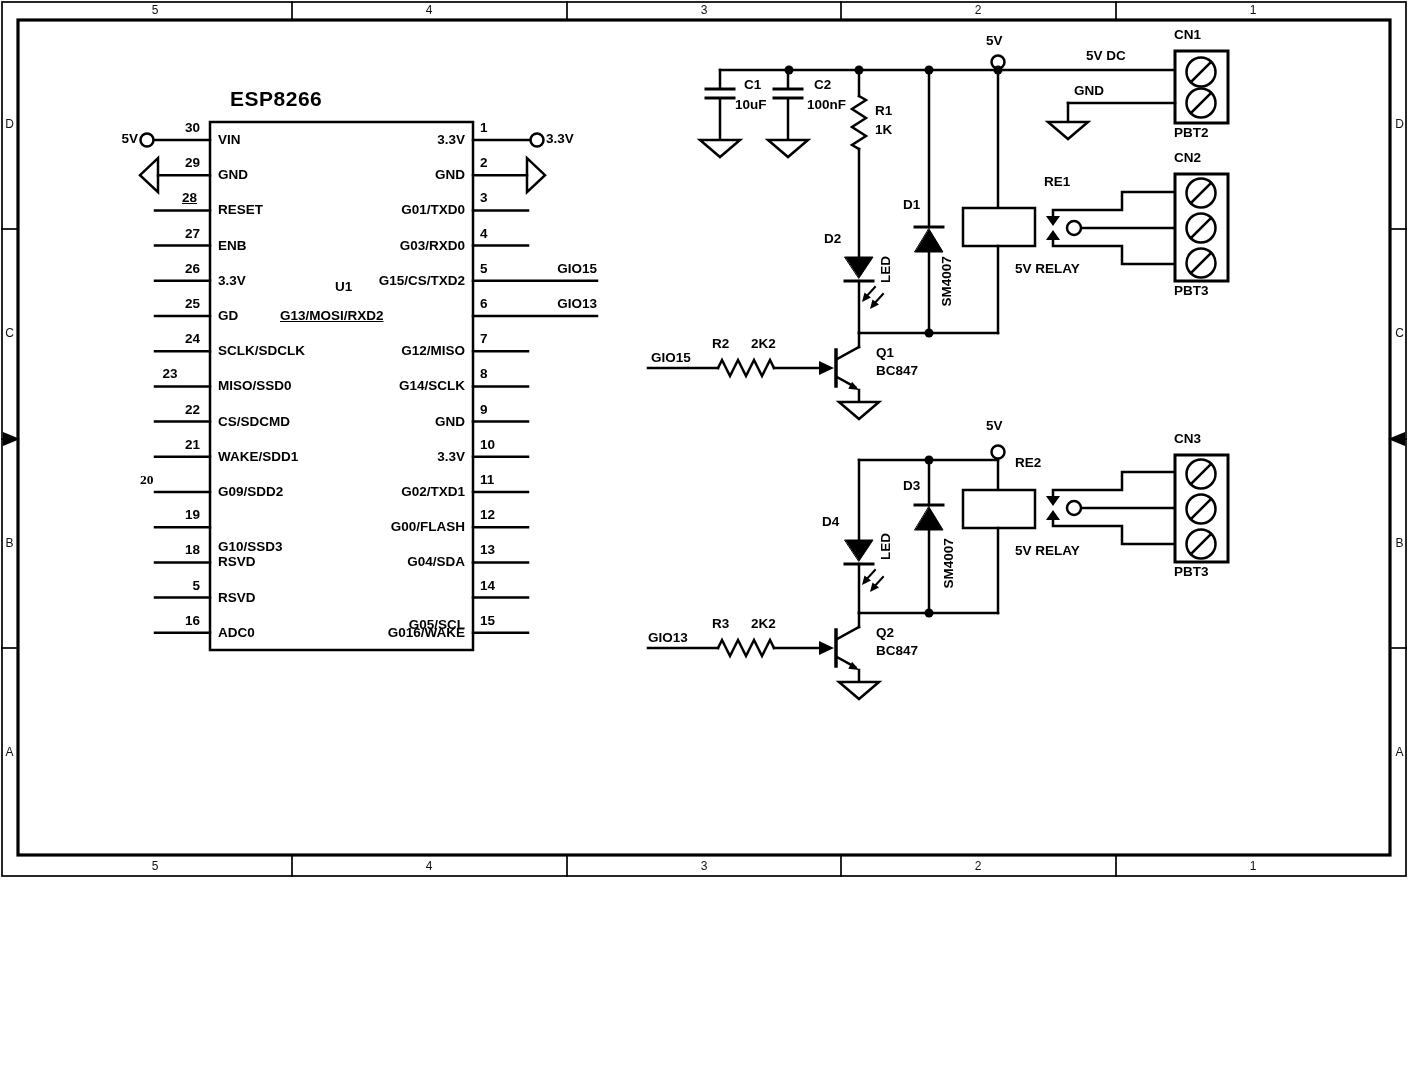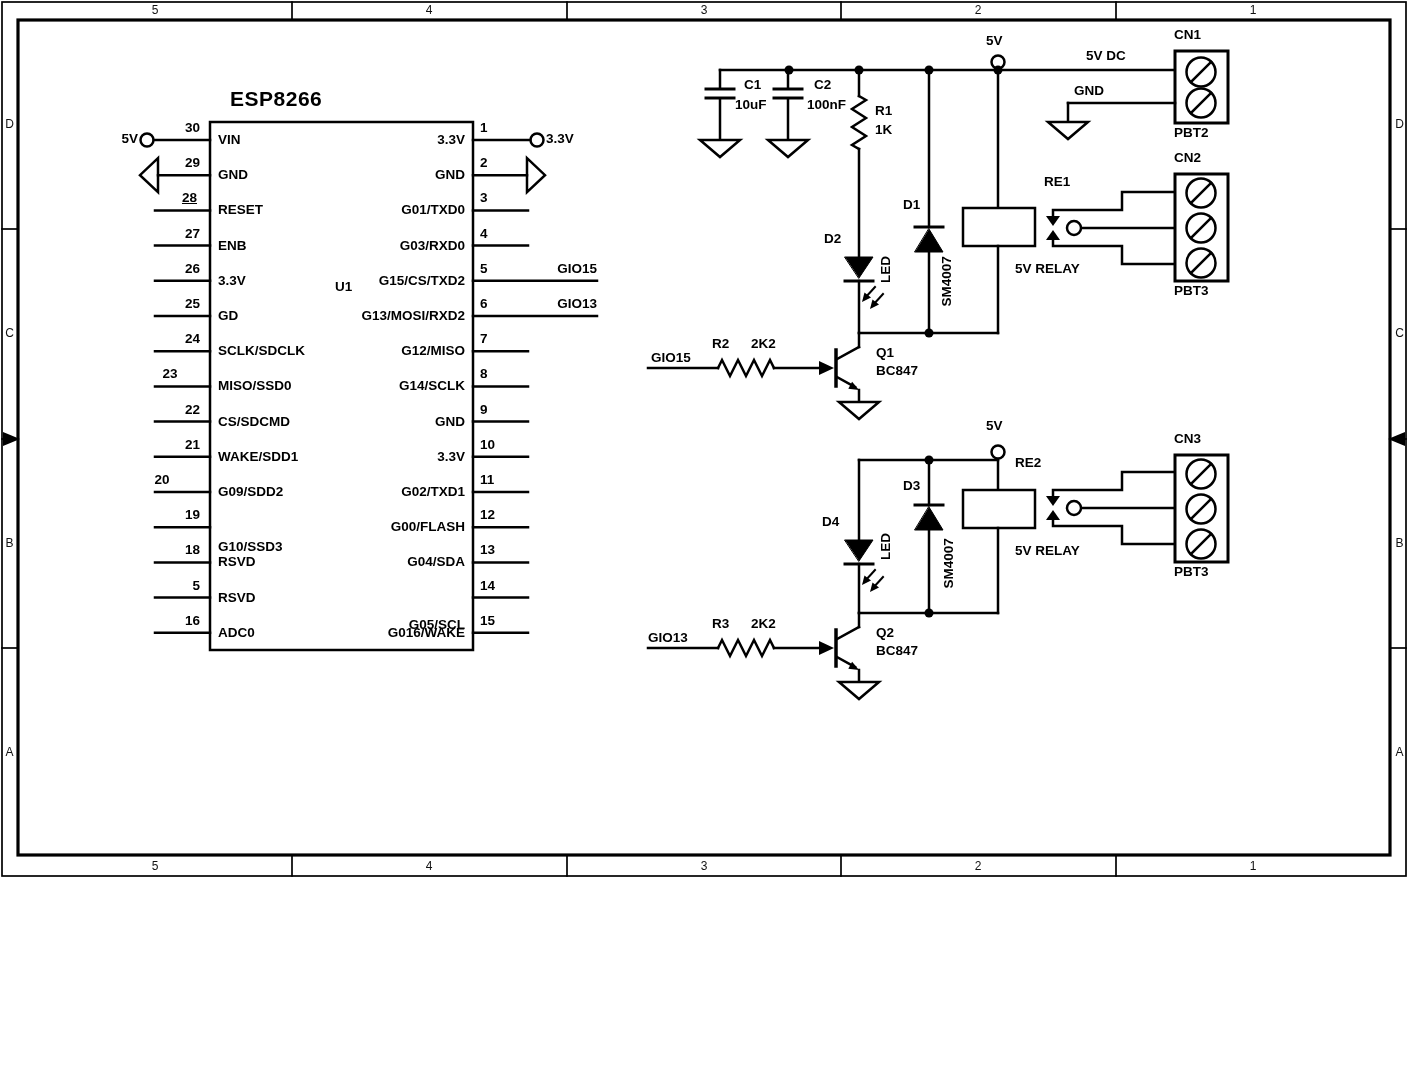--- a/index.html
+++ b/index.html
@@ -321,21 +321,21 @@
       <div class="pinname" style="left:140px;top:297px;width:60px;text-align:right;">25</div>
       <div class="pinname" style="left:218px;top:309px;">GD</div>
       <div class="pinname" style="left:140px;top:332.20000000000005px;width:60px;text-align:right;">24</div>
       <div class="pinname" style="left:218px;top:344.20000000000005px;">SCLK/SDCLK</div>
       <div class="pinname" style="left:140px;top:367.40000000000003px;width:60px;text-align:center;">23</div>
       <div class="pinname" style="left:218px;top:379.40000000000003px;">MISO/SSD0</div>
       <div class="pinname" style="left:140px;top:402.6px;width:60px;text-align:right;">22</div>
       <div class="pinname" style="left:218px;top:414.6px;">CS/SDCMD</div>
       <div class="pinname" style="left:140px;top:437.8px;width:60px;text-align:right;">21</div>
       <div class="pinname" style="left:218px;top:449.8px;">WAKE/SDD1</div>
-      <div class="pinname" style="left:132px;top:473px;width:60px;text-align:center;">20</div>
+      <div class="pinname" style="left:140px;top:473px;width:60px;text-align:left;font-family:Liberation Serif, serif;">20</div>
       <div class="pinname" style="left:218px;top:485px;">G09/SDD2</div>
       <div class="pinname" style="left:140px;top:508.20000000000005px;width:60px;text-align:right;">19</div>
       <div class="pinname" style="left:218px;top:501px;margin-top:39px;">G10/SSD3</div>
       <div class="pinname" style="left:140px;top:543.4000000000001px;width:60px;text-align:right;">18</div>
       <div class="pinname" style="left:218px;top:555.4000000000001px;">RSVD</div>
       <div class="pinname" style="left:140px;top:578.6px;width:60px;text-align:right;">5</div>
       <div class="pinname" style="left:218px;top:590.6px;">RSVD</div>
       <div class="pinname" style="left:140px;top:613.8000000000001px;width:60px;text-align:right;">16</div>
       <div class="pinname" style="left:218px;top:625.8000000000001px;">ADC0</div>
       <div class="pinname" style="left:546px;top:132px;">3.3V</div>
@@ -345,21 +345,21 @@
       <div class="pinname" style="left:280px;top:168.2px;width:185px;text-align:right;">GND</div>
       <div class="pinname" style="left:480px;top:191.4px;">3</div>
       <div class="pinname" style="left:280px;top:203.4px;width:185px;text-align:right;">G01/TXD0</div>
       <div class="pinname" style="left:480px;top:226.60000000000002px;">4</div>
       <div class="pinname" style="left:280px;top:238.60000000000002px;width:185px;text-align:right;">G03/RXD0</div>
       <div class="netlbl" style="left:497px;top:261.8px;width:100px;text-align:right;">GIO15</div>
       <div class="pinname" style="left:480px;top:261.8px;">5</div>
       <div class="pinname" style="left:280px;top:273.8px;width:185px;text-align:right;">G15/CS/TXD2</div>
       <div class="netlbl" style="left:497px;top:297px;width:100px;text-align:right;">GIO13</div>
       <div class="pinname" style="left:480px;top:297px;">6</div>
-      <div class="pinname" style="left:280px;top:309px;width:185px;text-align:right;">G13/MOSI/RXD2</div>
+      <div class="pinname" style="left:280px;top:309px;width:185px;text-decoration:underline;">G13/MOSI/RXD2</div>
       <div class="pinname" style="left:480px;top:332.20000000000005px;">7</div>
       <div class="pinname" style="left:280px;top:344.20000000000005px;width:185px;text-align:right;">G12/MISO</div>
       <div class="pinname" style="left:480px;top:367.40000000000003px;">8</div>
       <div class="pinname" style="left:280px;top:379.40000000000003px;width:185px;text-align:right;">G14/SCLK</div>
       <div class="pinname" style="left:480px;top:402.6px;">9</div>
       <div class="pinname" style="left:280px;top:414.6px;width:185px;text-align:right;">GND</div>
       <div class="pinname" style="left:480px;top:437.8px;">10</div>
       <div class="pinname" style="left:280px;top:449.8px;width:185px;text-align:right;">3.3V</div>
       <div class="pinname" style="left:480px;top:473px;">11</div>
       <div class="pinname" style="left:280px;top:485px;width:185px;text-align:right;">G02/TXD1</div>

